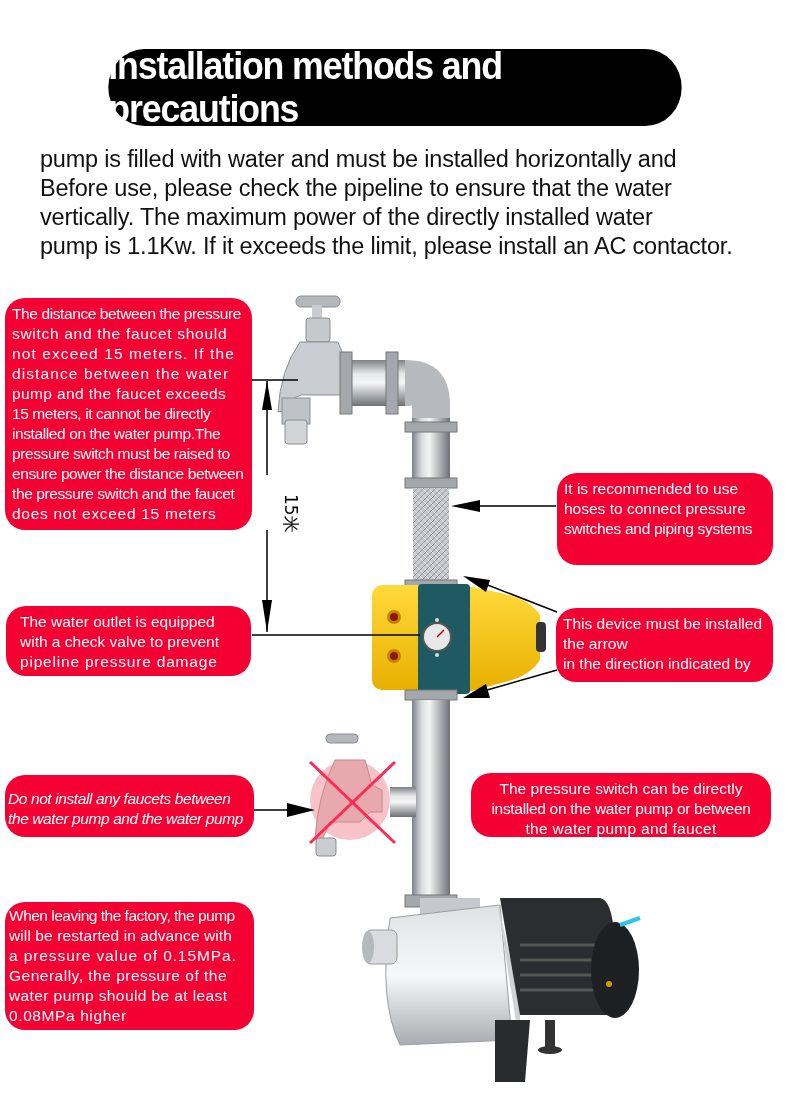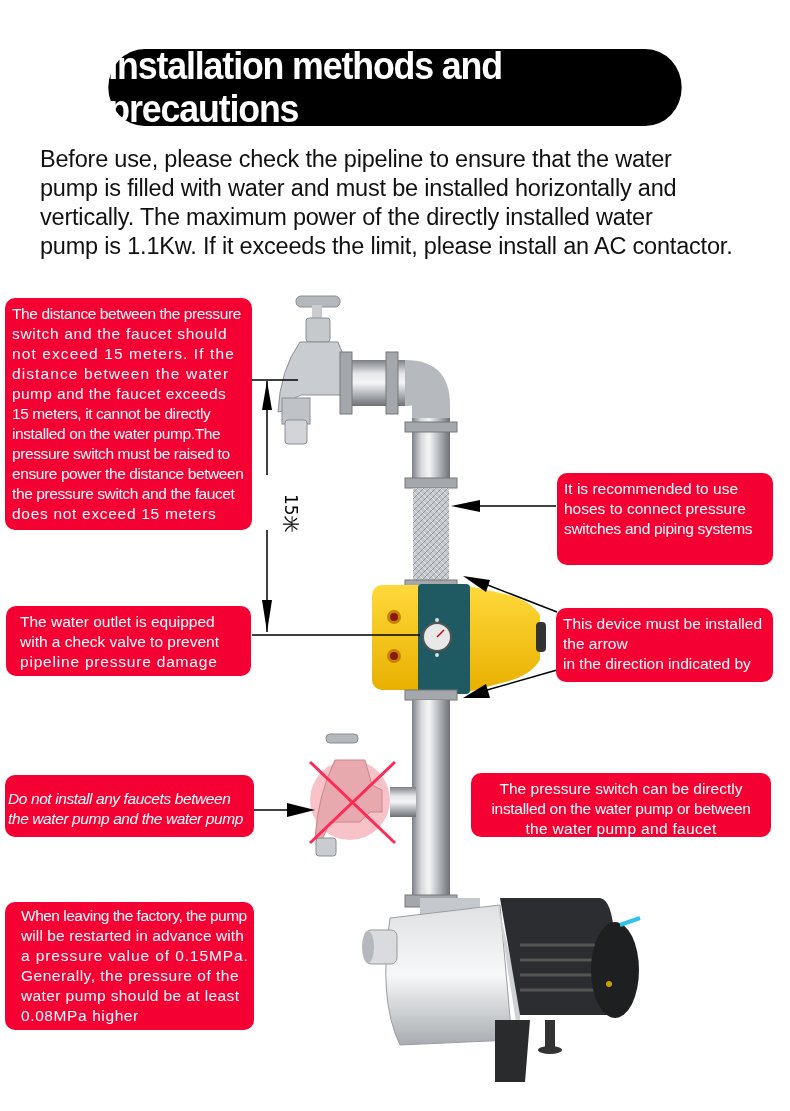--- a/index.html
+++ b/index.html
@@ -9,35 +9,35 @@
       background: #000; border-radius: 40px; color: #fff;
       display: flex; align-items: center; justify-content: center;
       font-family: "Liberation Sans", sans-serif; font-weight: bold; font-size: 38px;
       letter-spacing: -1.2px; transform: scaleX(0.94);
     }
     .intro {
       position: absolute; left: 40px; top: 145px; width: 730px;
       font-size: 23.5px; line-height: 29px; color: #111; letter-spacing: -0.2px;
     }
     .note {
-      position: absolute; background: #f40032; color: #fff; border-radius: 10px;
+      position: absolute; background: #f40032; color: #fff; border-radius: 20px;
       font-size: 15.5px; line-height: 20px; padding: 6px 7px; box-sizing: border-box;
     }
     .note.tight { letter-spacing: -0.4px; }
     .note .ln { display: block; white-space: nowrap; }
     svg.art { position: absolute; left: 0; top: 0; }
   </style>
 </head>
 <body>
 
 <div class="title-pill">Installation methods and precautions</div>
 
 <div class="intro">
+  <div>pump is filled with water and must be installed horizontally and</div>
   <div>Before use, please check the pipeline to ensure that the water</div>
-  <div>pump is filled with water and must be installed horizontally and</div>
   <div>vertically. The maximum power of the directly installed water</div>
   <div>pump is 1.1Kw. If it exceeds the limit, please install an AC contactor.</div>
 </div>
 
 <svg class="art" width="790" height="1111" viewBox="0 0 790 1111">
   <defs>
     <linearGradient id="pipeV" x1="0" x2="1" y1="0" y2="0">
       <stop offset="0" stop-color="#7d8186"></stop>
       <stop offset="0.25" stop-color="#d8dadd"></stop>
       <stop offset="0.45" stop-color="#f4f5f6"></stop>
@@ -195,20 +195,20 @@
   <span class="ln">Do not install any faucets between</span>
   <span class="ln">the water pump and the water pump</span>
 </div>
 
 <div class="note" style="left:471px; top:773px; width:300px; height:64px; text-align:center;">
   <span class="ln">The pressure switch can be directly</span>
   <span class="ln" style="letter-spacing:-0.3px">installed on the water pump or between</span>
   <span class="ln" style="letter-spacing:0.3px">the water pump and faucet</span>
 </div>
 
-<div class="note" style="left:5px; top:902px; width:249px; height:128px; padding-left:16px; padding-top:4px;">
+<div class="note" style="left:5px; top:902px; width:249px; height:128px; padding-left:4px; padding-top:4px;">
   <span class="ln tight" style="letter-spacing:-0.5px">When leaving the factory, the pump</span>
   <span class="ln" style="letter-spacing:0.1px">will be restarted in advance with</span>
   <span class="ln" style="letter-spacing:0.9px">a pressure value of 0.15MPa.</span>
   <span class="ln" style="letter-spacing:0.5px">Generally, the pressure of the</span>
   <span class="ln" style="letter-spacing:0.4px">water pump should be at least</span>
   <span class="ln" style="letter-spacing:0.6px">0.08MPa higher</span>
 </div>
 
 </body></html>

